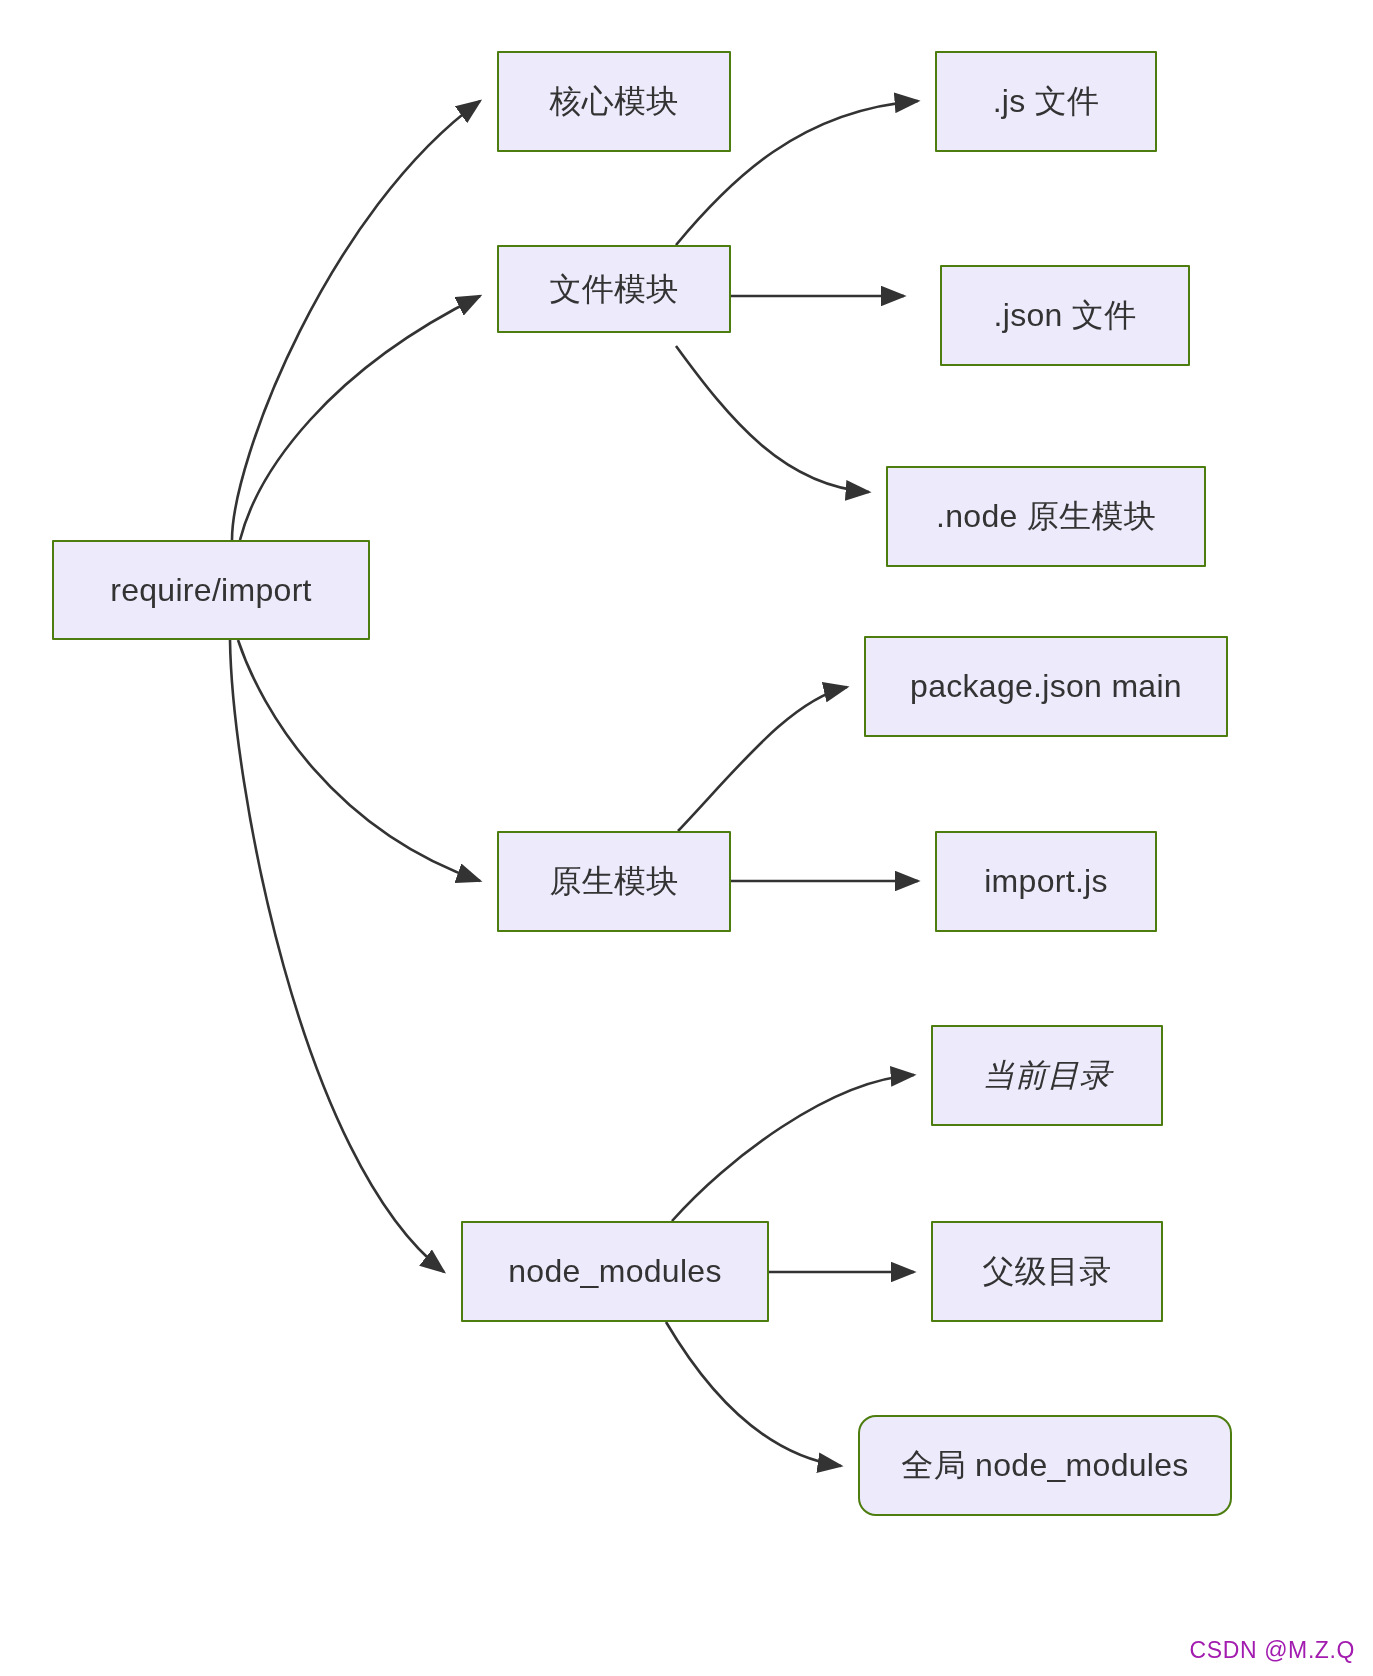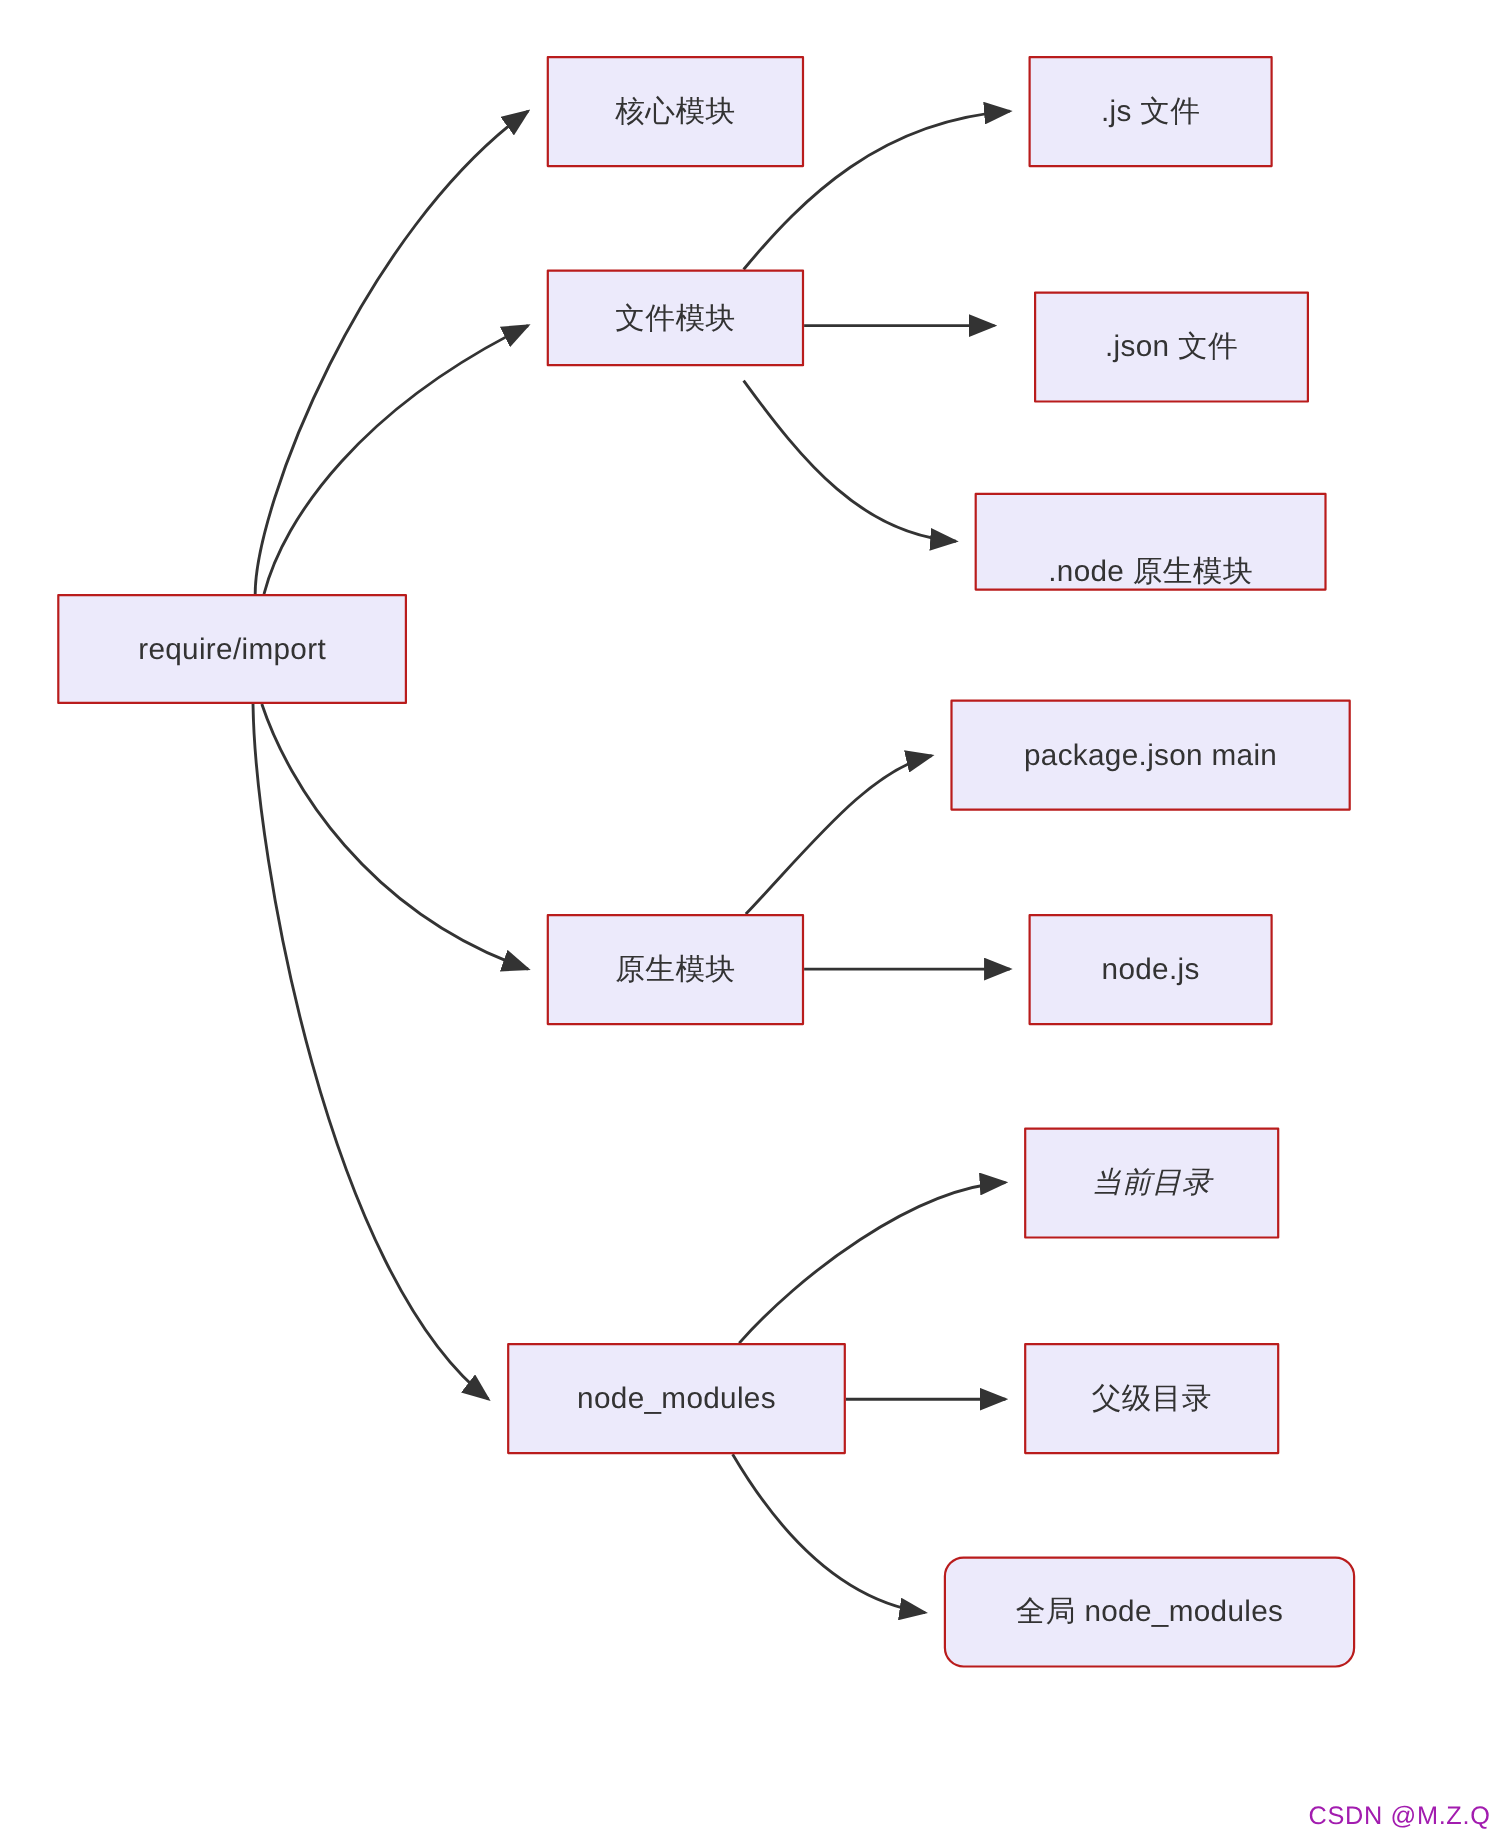--- a/index.html
+++ b/index.html
@@ -26,24 +26,24 @@
     height: 1676px;
     display: block;
   }
   .node-box {
     position: absolute;
     box-sizing: border-box;
     display: flex;
     align-items: center;
     justify-content: center;
     background: #ECEAFB;
-    border: 2px solid #b91c1c;
+    border: 2px solid #4d7c0f;
     border-radius: 1px;
     color: #333333;
-    font-size: 27px;
+    font-size: 32px;
     line-height: 1.2;
     white-space: nowrap;
     letter-spacing: 0.3px;
   }
   .node-label {
     pointer-events: none;
   }
   .watermark {
     position: absolute;
     right: 18px;
@@ -107,30 +107,30 @@
   </div>
 
   <div class="node-box" style="left:935px; top:51px;   width:222px; height:101px;">
     <span class="node-label">.js 文件</span>
   </div>
 
   <div class="node-box" style="left:940px; top:245px;  width:250px; height:101px;margin-top:20px;">
     <span class="node-label">.json 文件</span>
   </div>
 
-  <div class="node-box" style="left:886px; top:448px;  width:320px; height:89px;align-items:flex-end;">
+  <div class="node-box" style="left:886px; top:466px;  width:320px; height:101px;">
     <span class="node-label">.node 原生模块</span>
   </div>
 
   <div class="node-box" style="left:864px; top:636px;  width:364px; height:101px;">
     <span class="node-label">package.json main</span>
   </div>
 
   <div class="node-box" style="left:935px; top:831px;  width:222px; height:101px;">
-    <span class="node-label">node.js</span>
+    <span class="node-label">import.js</span>
   </div>
 
   <div class="node-box" style="left:931px; top:1025px; width:232px; height:101px;font-style:italic;">
     <span class="node-label">当前目录</span>
   </div>
 
   <div class="node-box" style="left:931px; top:1221px; width:232px; height:101px;">
     <span class="node-label">父级目录</span>
   </div>
 

